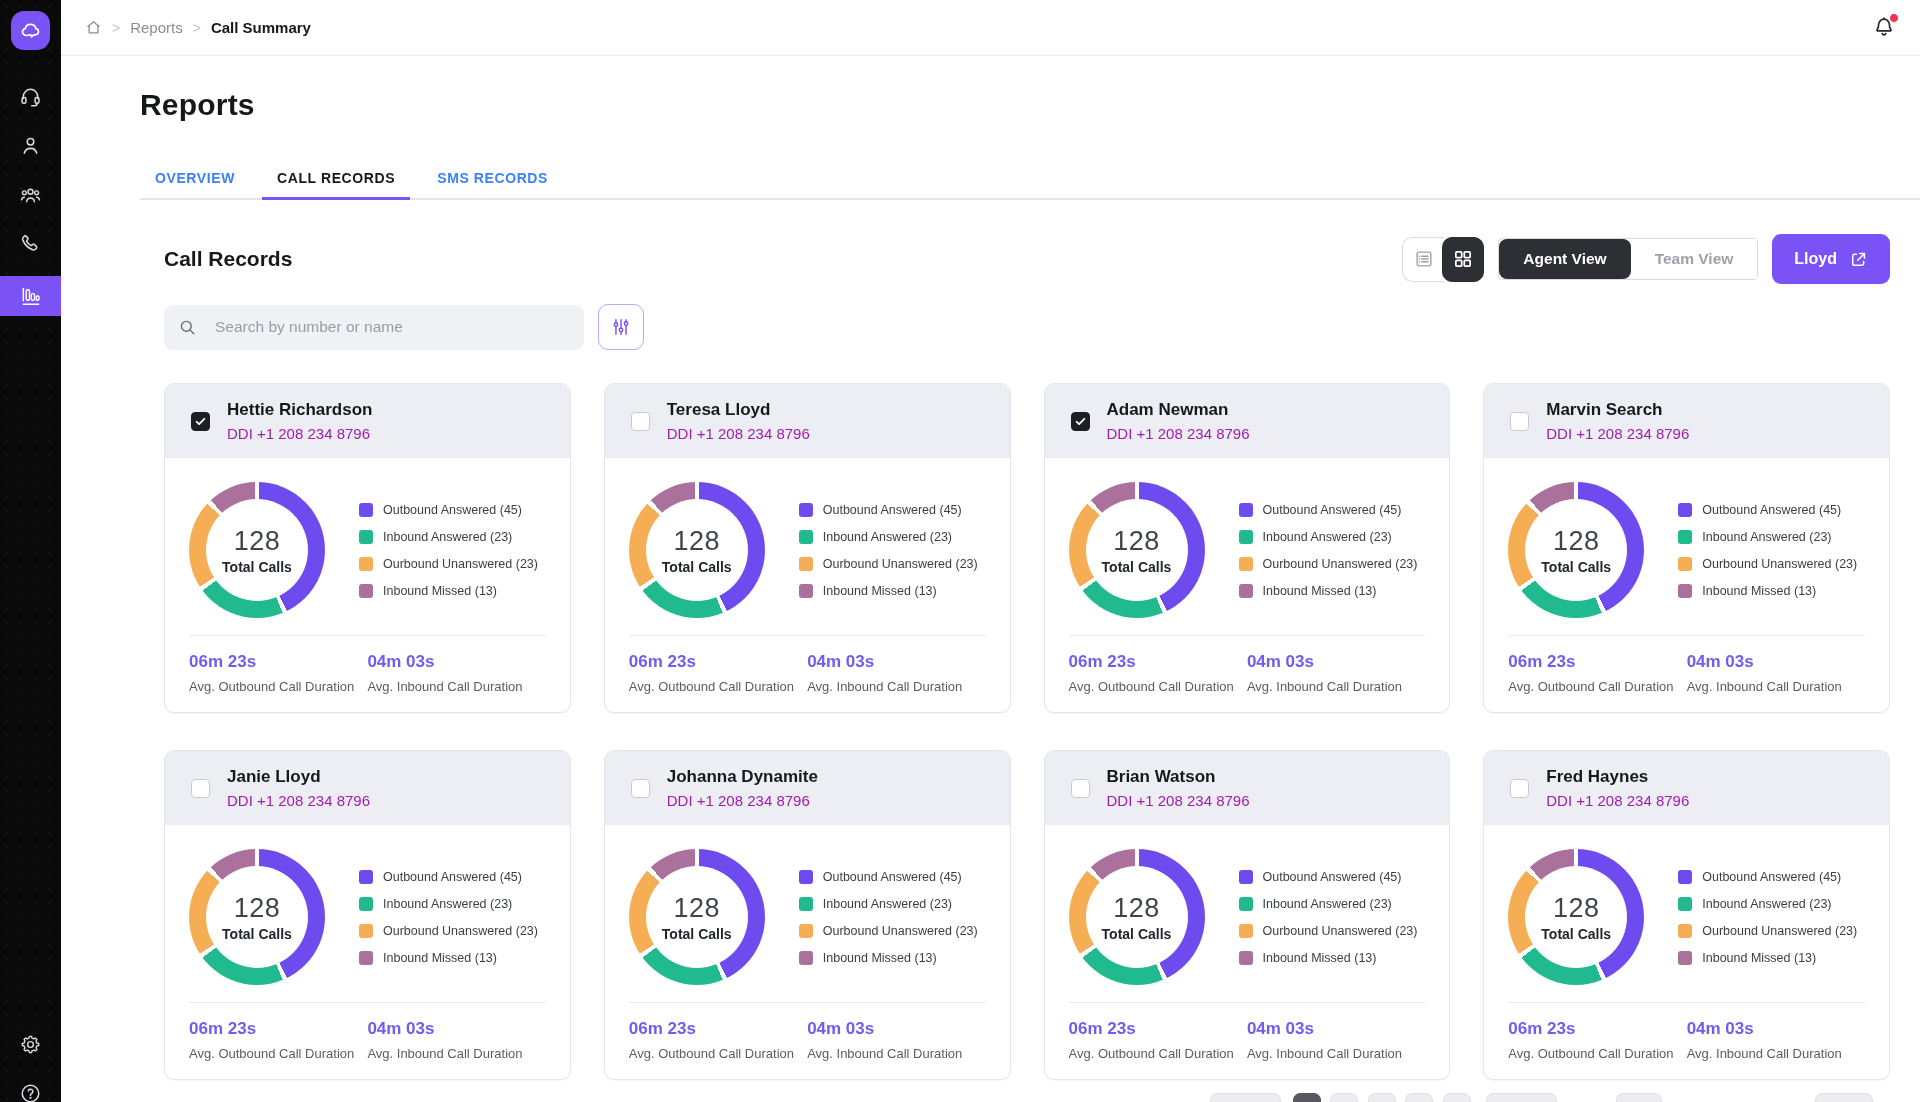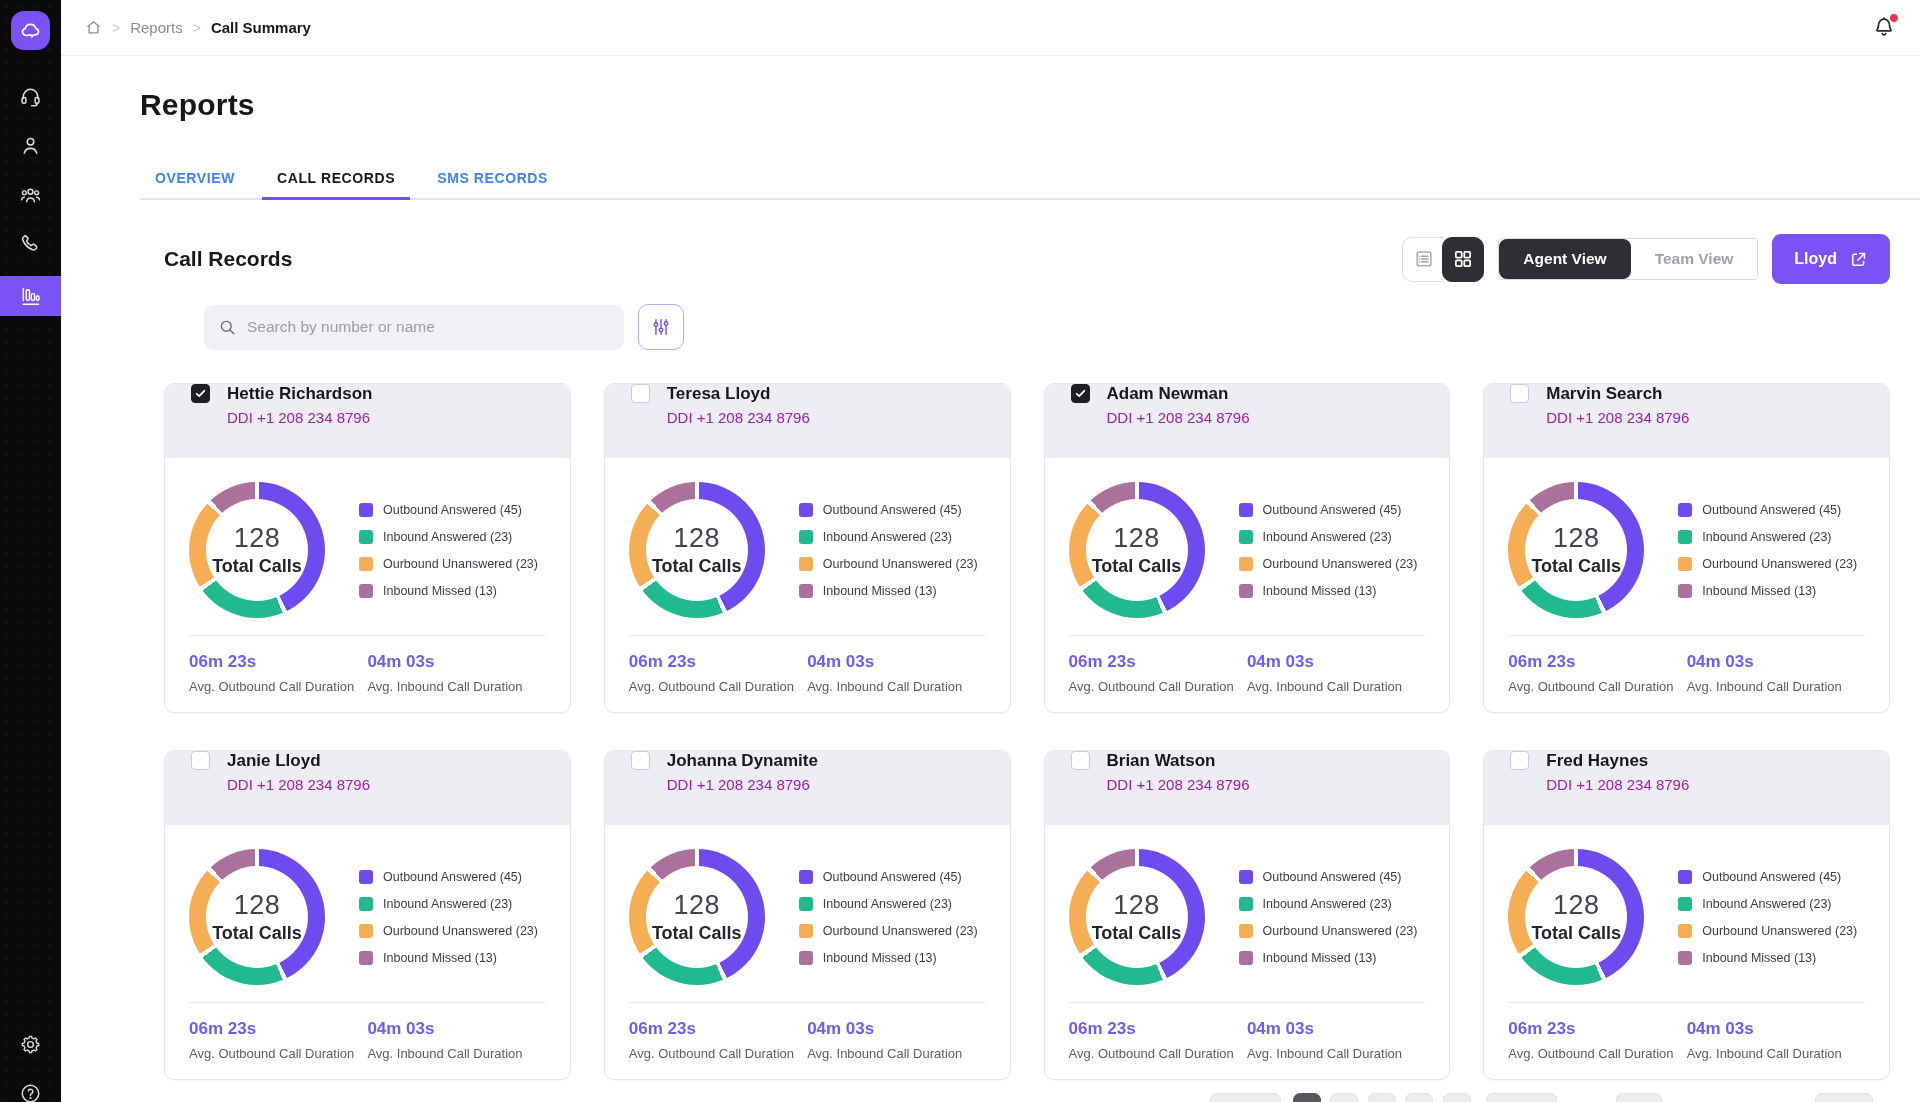--- a/index.html
+++ b/index.html
@@ -54,47 +54,47 @@
   .seg { padding:0 24px; height:40px; display:flex; align-items:center; font-size:15.5px; font-weight:600;
          color:#9EA1A8; background:#fff; border:none; cursor:pointer; font-family:inherit; }
   .seg.active { background:#2E2F34; color:#fff; border-radius:8px; }
 
   .export-btn { height:50px; padding:0 22px; background:#7B52F6; color:#fff; border:none; border-radius:9px;
                 font-size:16px; font-weight:600; display:flex; align-items:center; gap:12px; cursor:pointer;
                 font-family:inherit; }
 
   .search-row { margin-top:20px; display:flex; align-items:center; gap:14px; }
   .search-box { width:420px; height:45px; background:#F0F1F4; border-radius:9px; display:flex;
-                align-items:center; padding:0 14px; gap:10px;margin-left:40px; }
+                align-items:center; padding:0 14px; gap:18px; }
   .search-box input { flex:1; border:none; outline:none; background:transparent; font-size:15.5px;
                       color:#3B3E44; font-family:inherit; }
   .search-box input::placeholder { color:#9A9DA4; }
   .filter-btn { width:46px; height:46px; background:#fff; border:1.5px solid #BCA7F9; border-radius:10px;
                 display:flex; align-items:center; justify-content:center; cursor:pointer; }
 
   
   .cards { margin-top:33px; display:grid; grid-template-columns:repeat(4,1fr); column-gap:33px; row-gap:37px; }
   .card { background:#fff; border:1px solid #E5E6EA; border-radius:10px; overflow:hidden;
           box-shadow:0 1px 2px rgba(16,24,40,.04); }
-  .card-header { height:74px; background:#ECEEF3; display:flex; align-items:flex-start; gap:17px; padding:0 22px 0 26px; }
+  .card-header { height:74px; background:#ECEEF3; display:flex; align-items:center; gap:17px; padding:0 22px 0 26px; }
   .checkbox { width:19px; height:19px; border-radius:4px; border:1.5px solid #C9CBD1; background:#fff;
               flex:none; display:flex; align-items:center; justify-content:center; cursor:pointer; }
   .card.checked .checkbox { background:#1E1F24; border-color:#1E1F24; }
   .checkbox svg { display:none; }
   .card.checked .checkbox svg { display:block; }
   .agent-name { font-size:17px; font-weight:700; color:#17181C; }
   .agent-ddi { font-size:15px; color:#a21caf; margin-top:5px; }
 
   .card-body { padding:0 24px 18px; }
   .chart-row { margin-top:24px; display:flex; align-items:center; }
   .donut { position:relative; width:136px; height:136px; border-radius:50%; flex:none; }
   .donut-hole { position:absolute; inset:17px; border-radius:50%; background:#fff; display:flex;
                 flex-direction:column; align-items:center; justify-content:center; }
   .donut-total { font-size:27px; color:#41444B; letter-spacing:.5px; }
-  .donut-total-label { font-size:18px; font-weight:700; color:#23262C; margin-top:2px; }
+  .donut-total-label { font-size:14px; font-weight:700; color:#23262C; margin-top:2px; }
   .legend { margin-left:34px; }
   .legend-item { display:flex; align-items:center; gap:10px; margin:13px 0; }
   .swatch { width:14px; height:14px; border-radius:3px; flex:none; }
   .legend-label { font-size:12.5px; color:#3B3E44; white-space:nowrap; }
 
   .divider { height:1px; background:#E8E9EC; margin-top:17px; }
   .durations { display:flex; padding-top:16px; }
   .duration-col { width:212px; }
   .duration-value { font-size:17px; font-weight:600; color:#6F5CF1; }
   .duration-label { font-size:13px; color:#5A5D64; margin-top:7px; }

